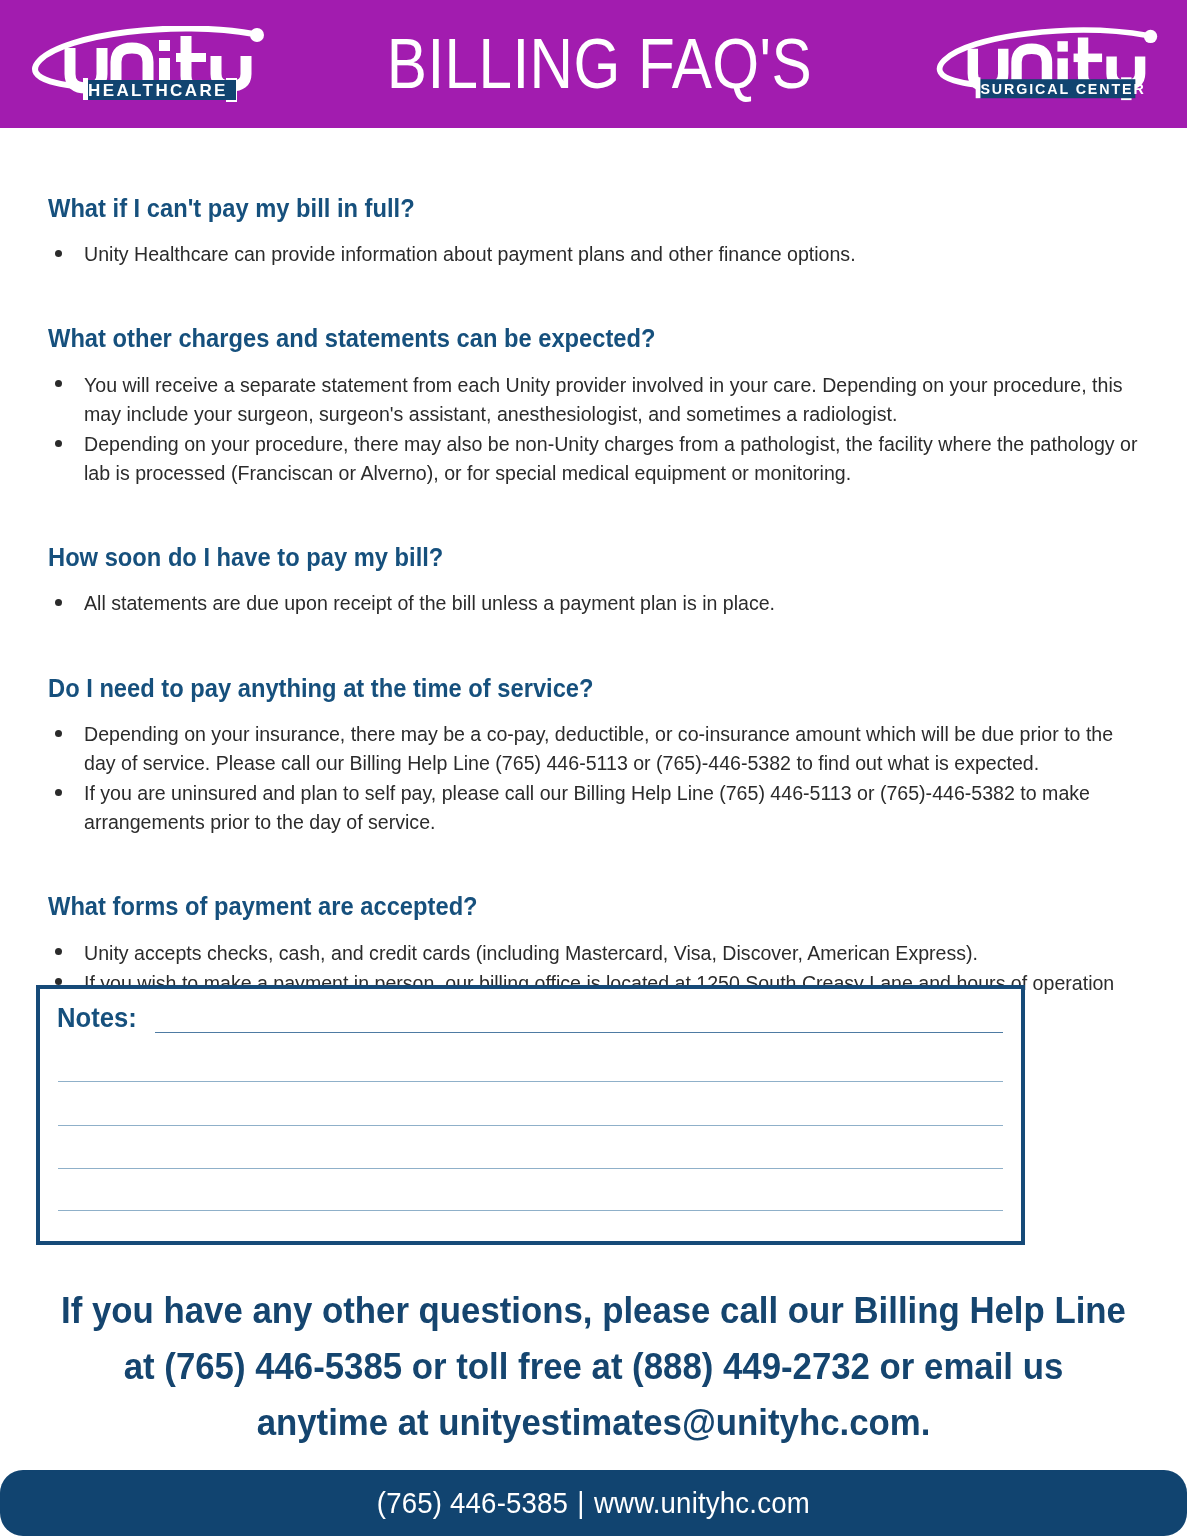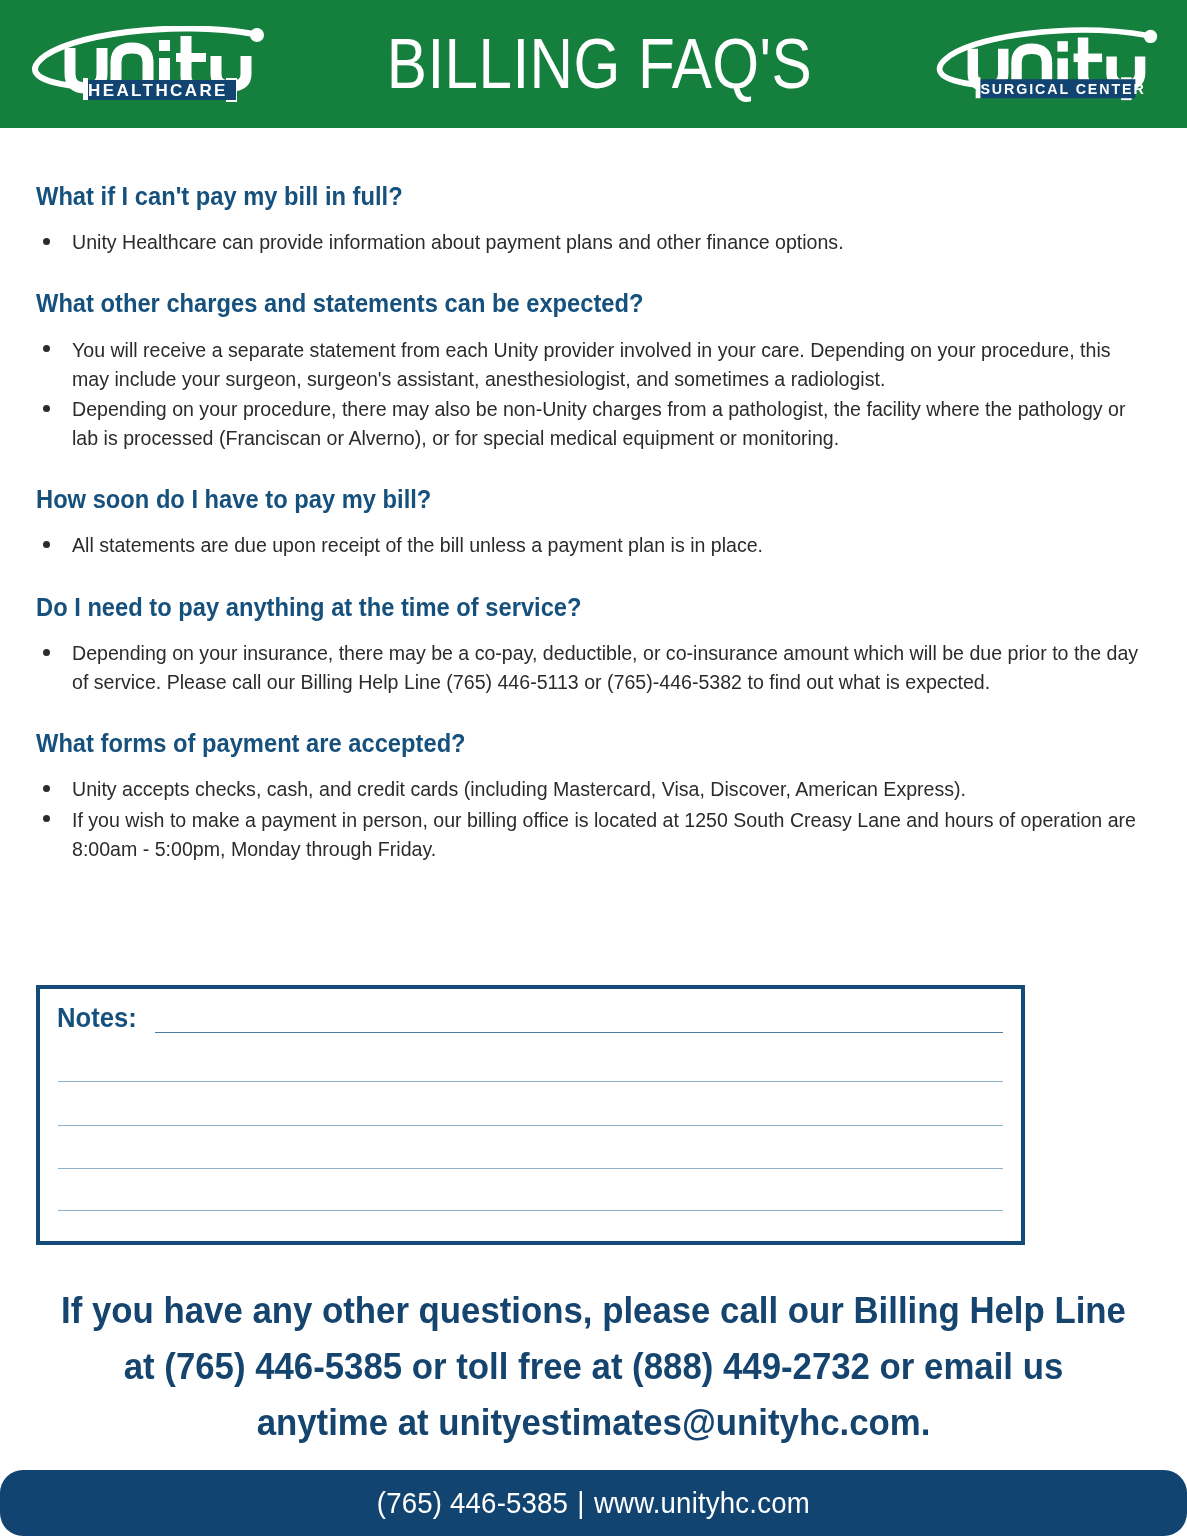--- a/index.html
+++ b/index.html
@@ -15,21 +15,21 @@
     font-family: "Liberation Sans", sans-serif;
     overflow: hidden;
   }
 
   
   .header-band {
     position: absolute;
     top: 0; left: 0;
     width: 1187px;
     height: 128px;
-    background: #15803d;
+    background: #a21caf;
     display: flex;
     align-items: center;
     justify-content: space-between;
     box-sizing: border-box;
     padding: 0 26px;
   }
   .logo {
     position: relative;
     flex: 0 0 auto;
     color: #ffffff;
@@ -50,21 +50,21 @@
   }
 
   
   .content {
     position: absolute;
     top: 128px;
     left: 0;
     width: 1187px;
   }
   .faq-section {
-    margin: 0;
+    margin: 12px;
     padding: 0 36px 0 36px;
   }
   .faq-heading {
     color: #16507d;
     font-size: 25.5px;
     font-weight: bold;
     line-height: 1.15;
     margin: 0;
     padding: 0;
     transform: scaleX(0.93);
@@ -281,20 +281,24 @@
   <div class="gap-sect"></div>
 
   <section class="faq-section">
     <h2 class="faq-heading">Do I need to pay anything at the time of service?</h2>
     <div class="gap-head"></div>
     <ul class="faq-list">
       <li class="faq-item">
         <span class="bullet"></span>
         <span class="txt">Depending on your insurance, there may be a co-pay, deductible, or co-insurance amount which will be due prior to the day of service. Please call our Billing Help Line (765) 446-5113 or (765)-446-5382 to find out what is expected.</span>
       </li>
+      <li class="faq-item">
+        <span class="bullet"></span>
+        <span class="txt">If you are uninsured and plan to self pay, please call our Billing Help Line (765) 446-5113 or (765)-446-5382 to make arrangements prior to the day of service.</span>
+      </li>
     </ul>
   </section>
 
   <div class="gap-sect"></div>
 
   <section class="faq-section">
     <h2 class="faq-heading">What forms of payment are accepted?</h2>
     <div class="gap-head"></div>
     <ul class="faq-list">
       <li class="faq-item">

